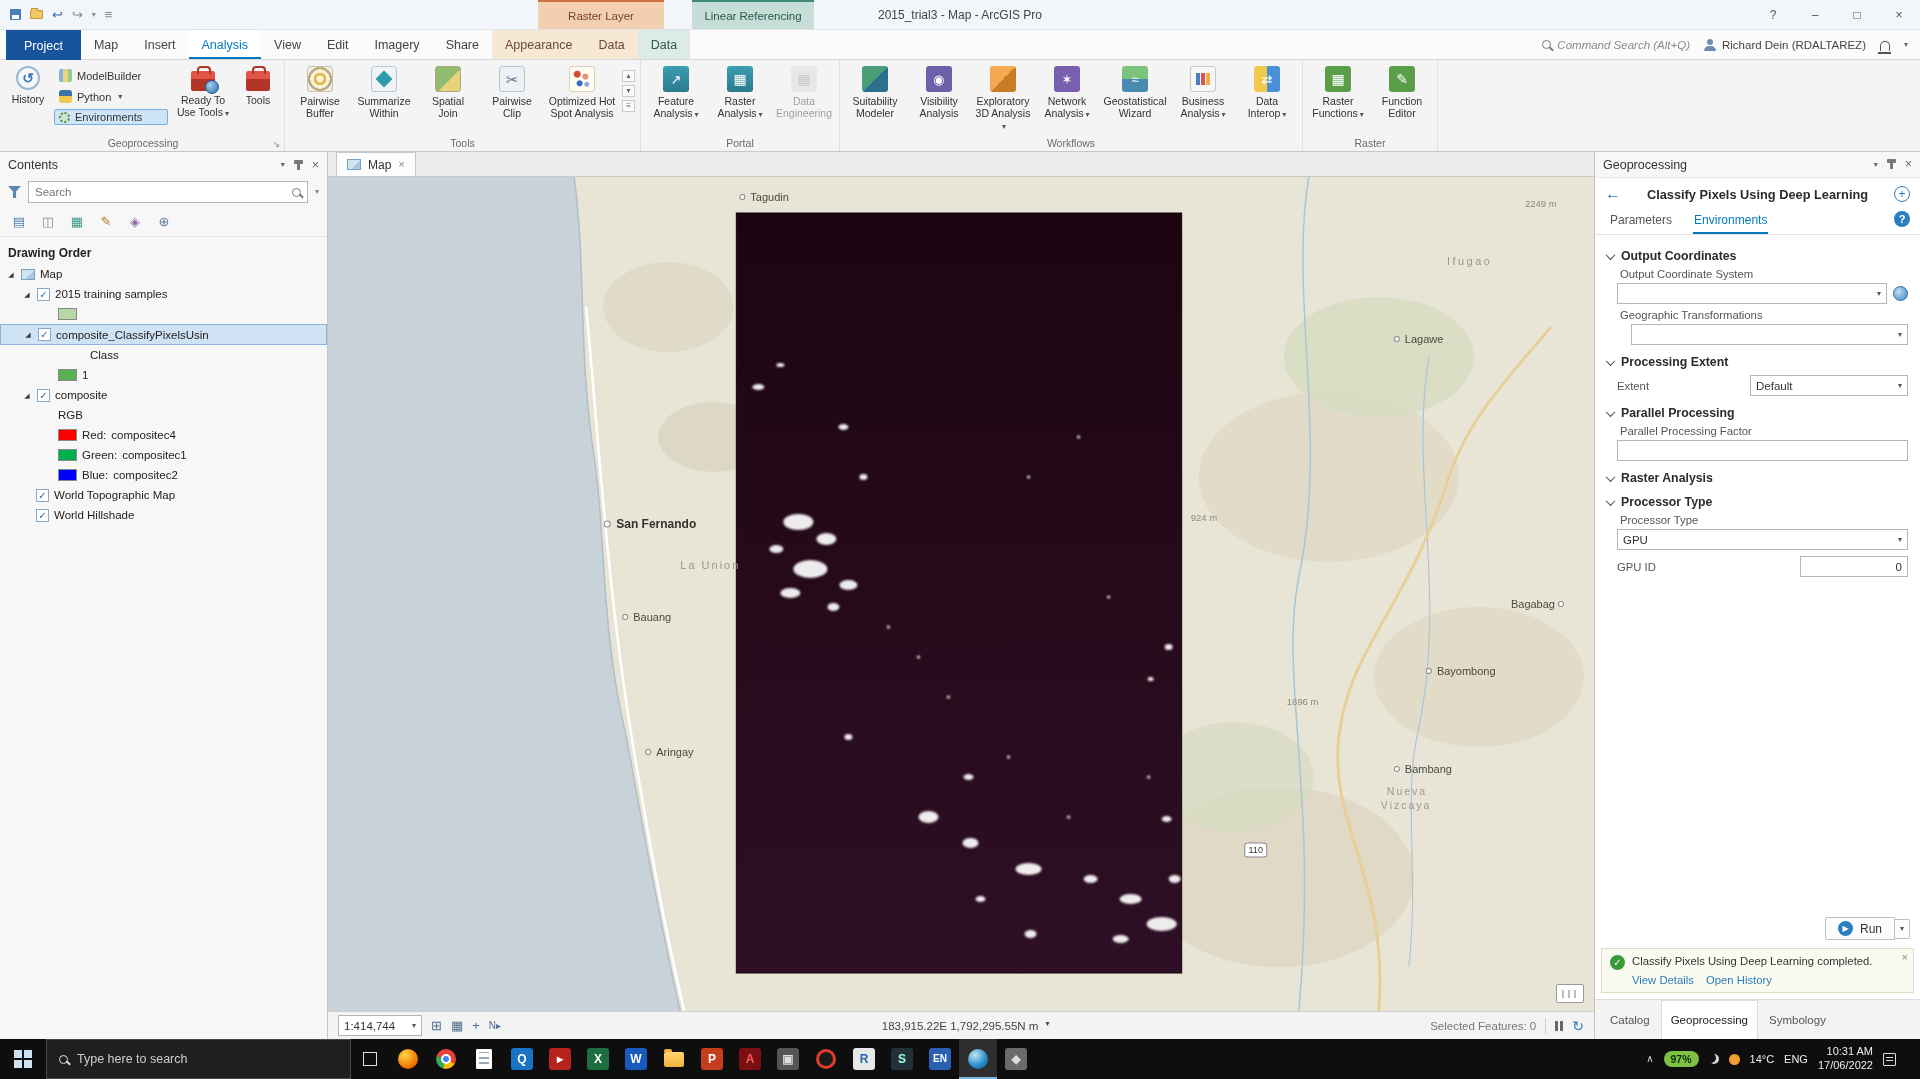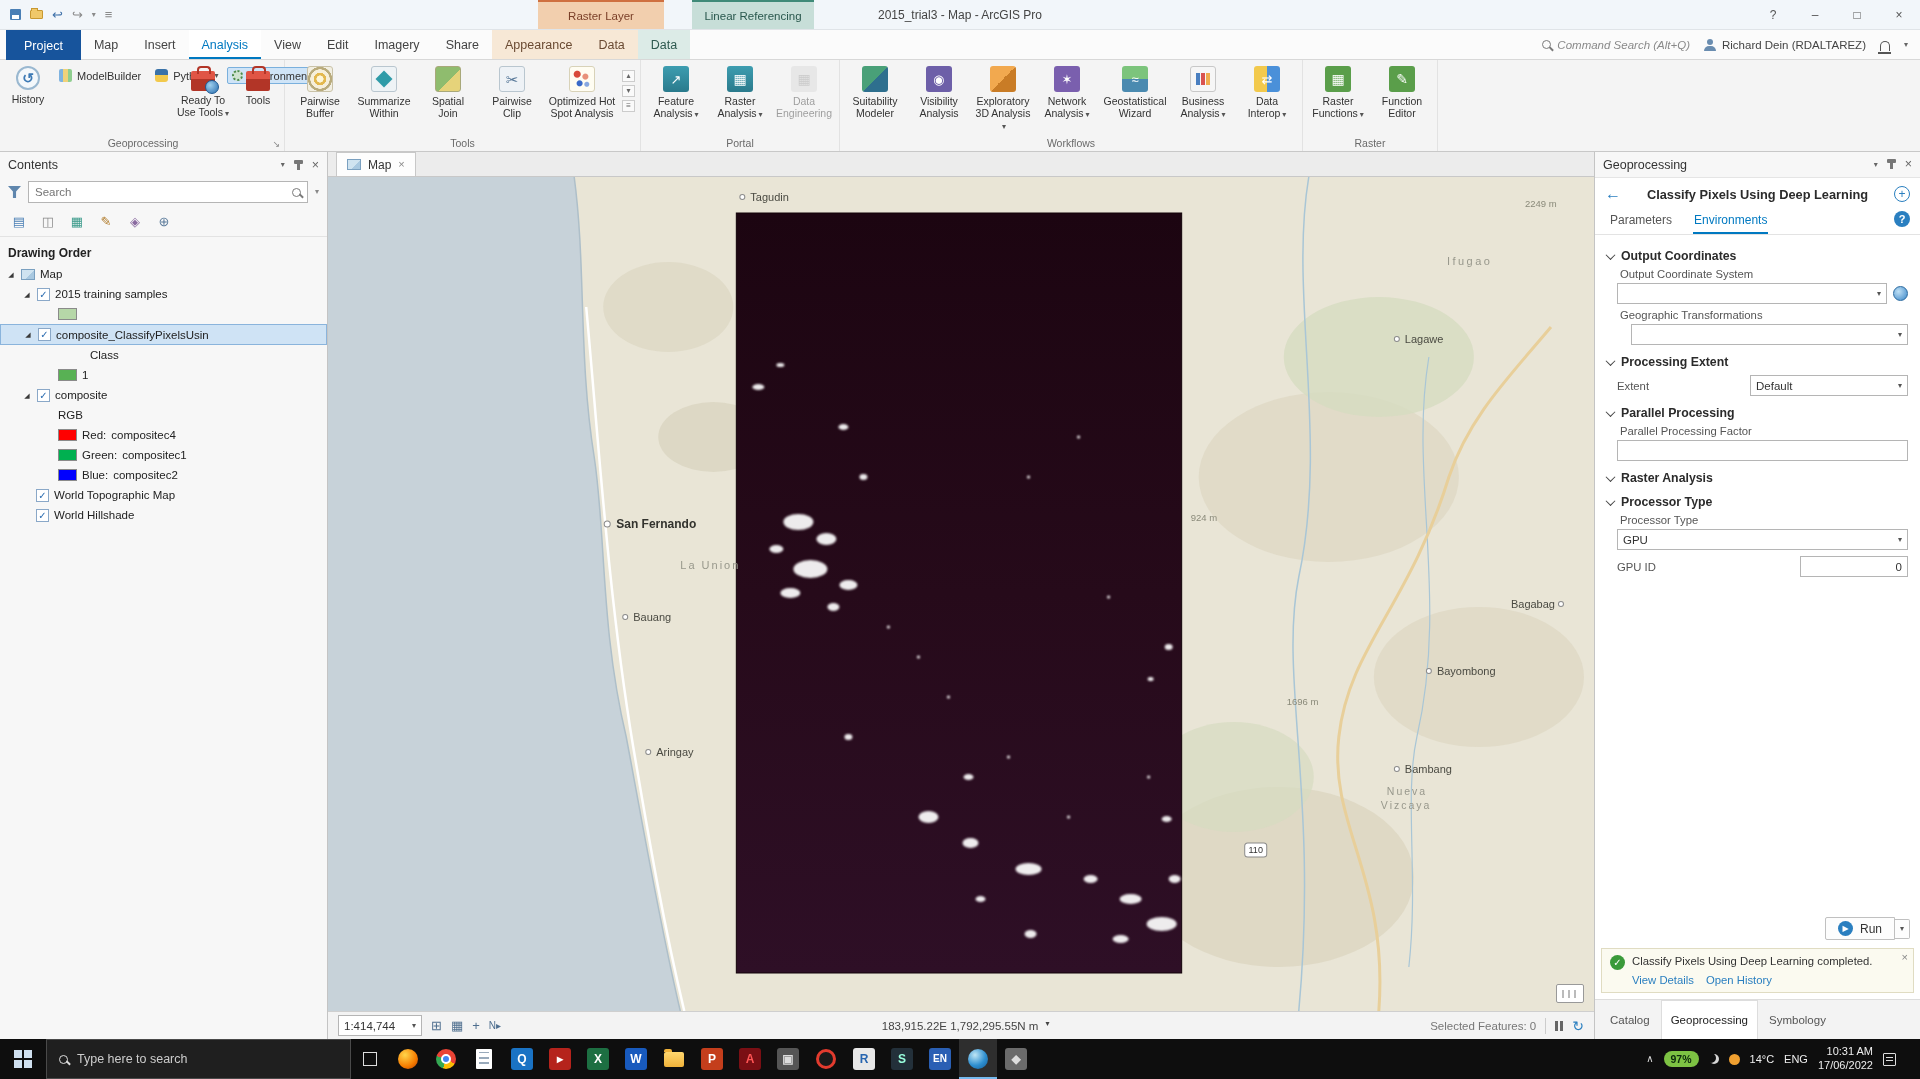--- a/index.html
+++ b/index.html
@@ -70,21 +70,21 @@
   .ric.dataeng{background:#d9d9d9;color:#9a9a9a;font-size:14px}
   .ric.suit{background:linear-gradient(135deg,#49a078 0 50%,#2e6f8e 50%)}
   .ric.vis{background:#6d5fa8}
   .ric.expl3d{background:linear-gradient(135deg,#f2a94f 0 50%,#c97c26 50%)}
   .ric.network{background:#7a5fae}
   .ric.geostat{background:linear-gradient(180deg,#7cc47c 0 50%,#4a8ab0 50%)}
   .ric.bus{background:#f6f6f6;border:1px solid #c8c8c8}
   .ric.bus::after{content:"";width:14px;height:12px;background:linear-gradient(90deg,#4a7fc0 0 28%,transparent 28% 38%,#d9534f 38% 62%,transparent 62% 72%,#f0ad4e 72%)}
   .ric.interop{background:linear-gradient(90deg,#f2c94c 50%,#4a90d9 50%)}
   .ric.rfunc,.ric.fedit{background:#5a9e4a;font-size:14px}
-  .smallstack{display:flex;flex-direction:row;gap:4px;padding:5px 2px 0;width:118px}
+  .smallstack{display:flex;flex-direction:column;gap:4px;padding:5px 2px 0;width:118px}
   .smallbtn{display:flex;align-items:center;gap:5px;font-size:11px;padding:1px 4px;border:1px solid transparent;border-radius:2px;color:#333}
   .smallbtn.selected{background:#cfe4f7;border-color:#7ab0dd}
   .sic{width:13px;height:13px;flex:none;border-radius:2px}
   .sic.mb{background:linear-gradient(90deg,#7fb3e0 33%,#f0d27a 33% 66%,#8fce8f 66%)}
   .sic.py{background:linear-gradient(180deg,#3a72a8 50%,#f2c94c 50%);border-radius:3px}
   .sic.env{width:11px;height:11px;border:2px dotted #4a8a4a;border-radius:50%;background:#cfe3cf}
   .scrollcol{width:15px;display:flex;flex-direction:column;gap:3px;align-items:center;padding-top:8px;color:#666;font-size:8px}
   .scrollcol .g{border:1px solid #ccc;width:13px;height:12px;background:#fafafa}
 
   

